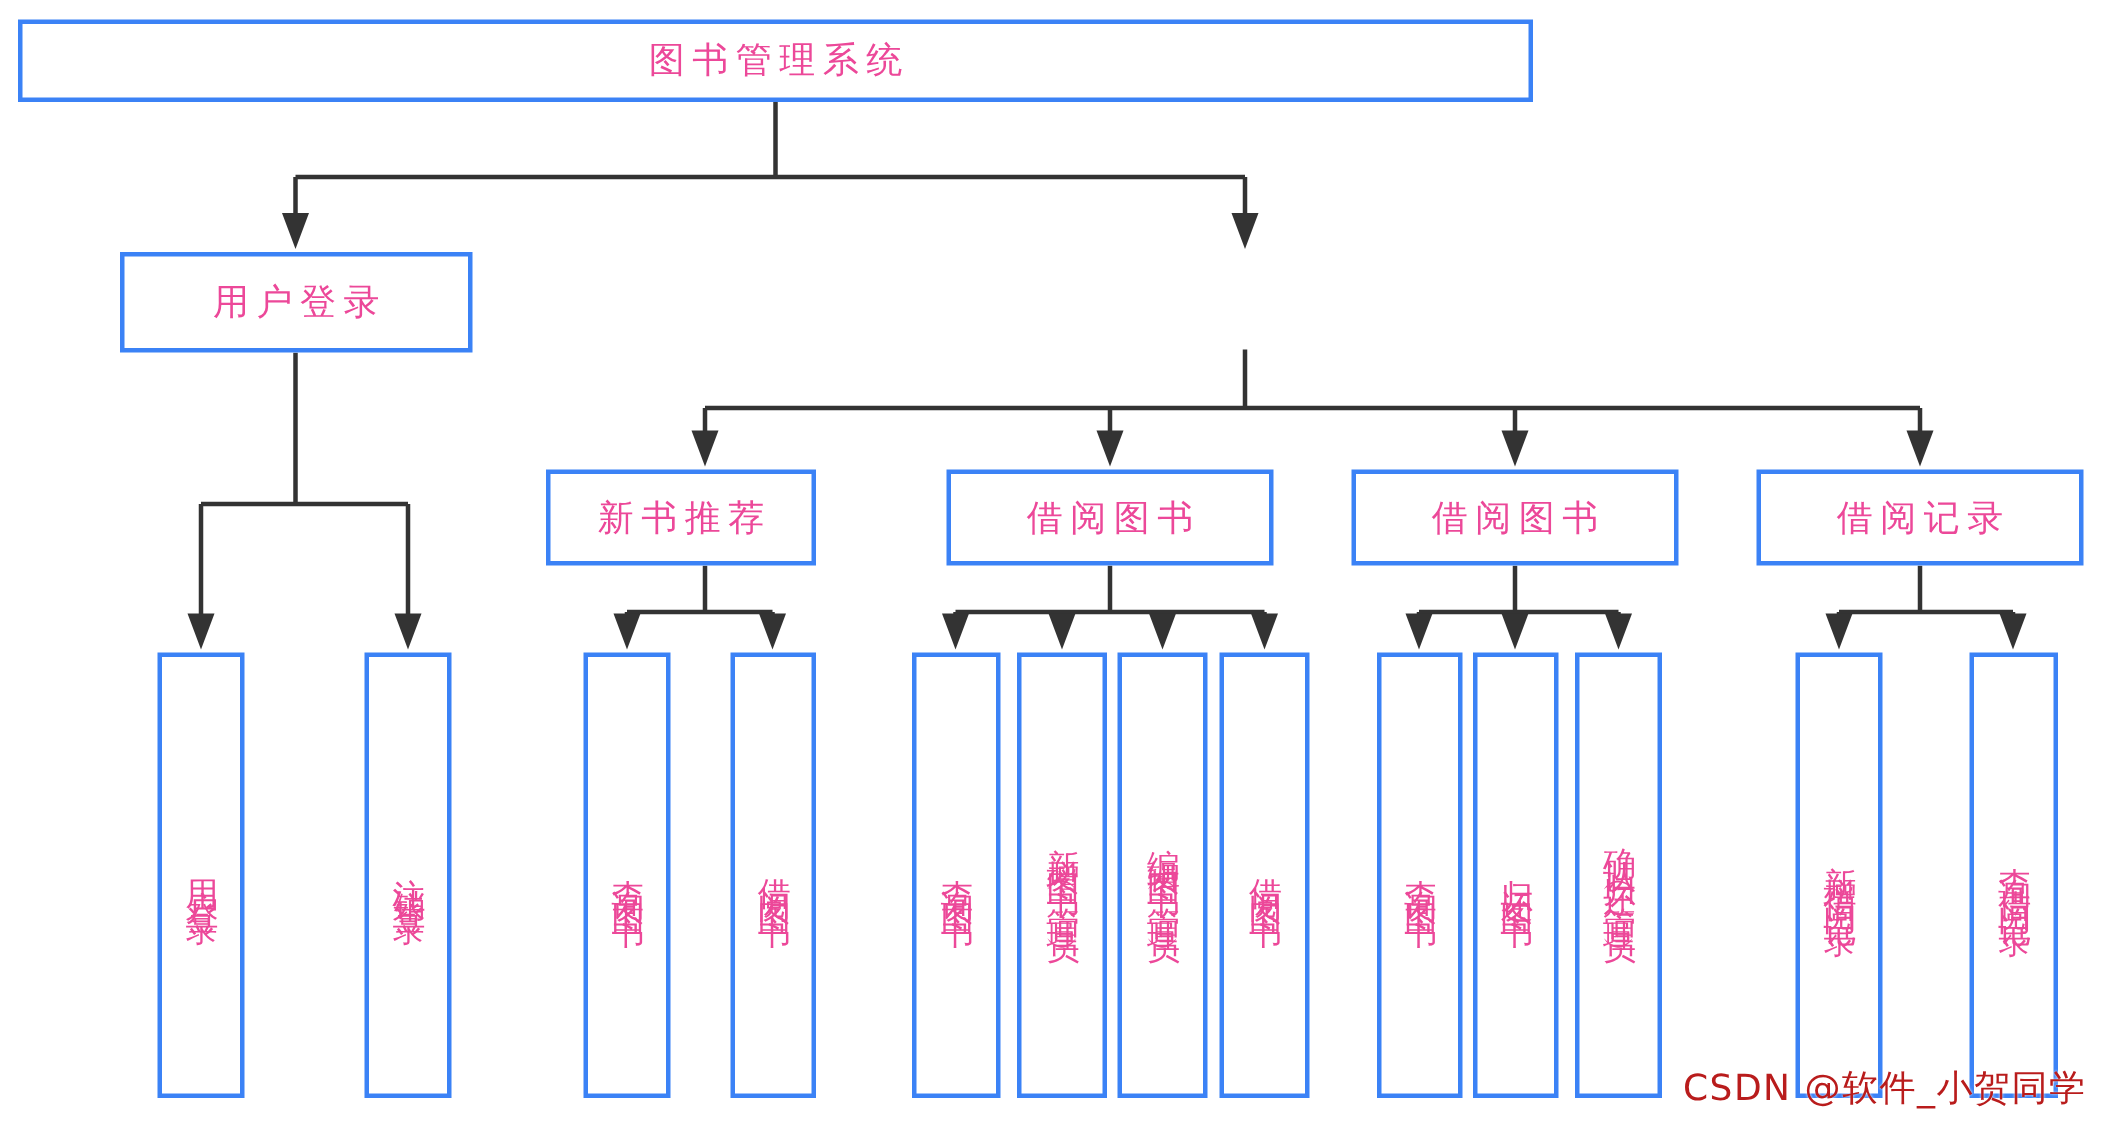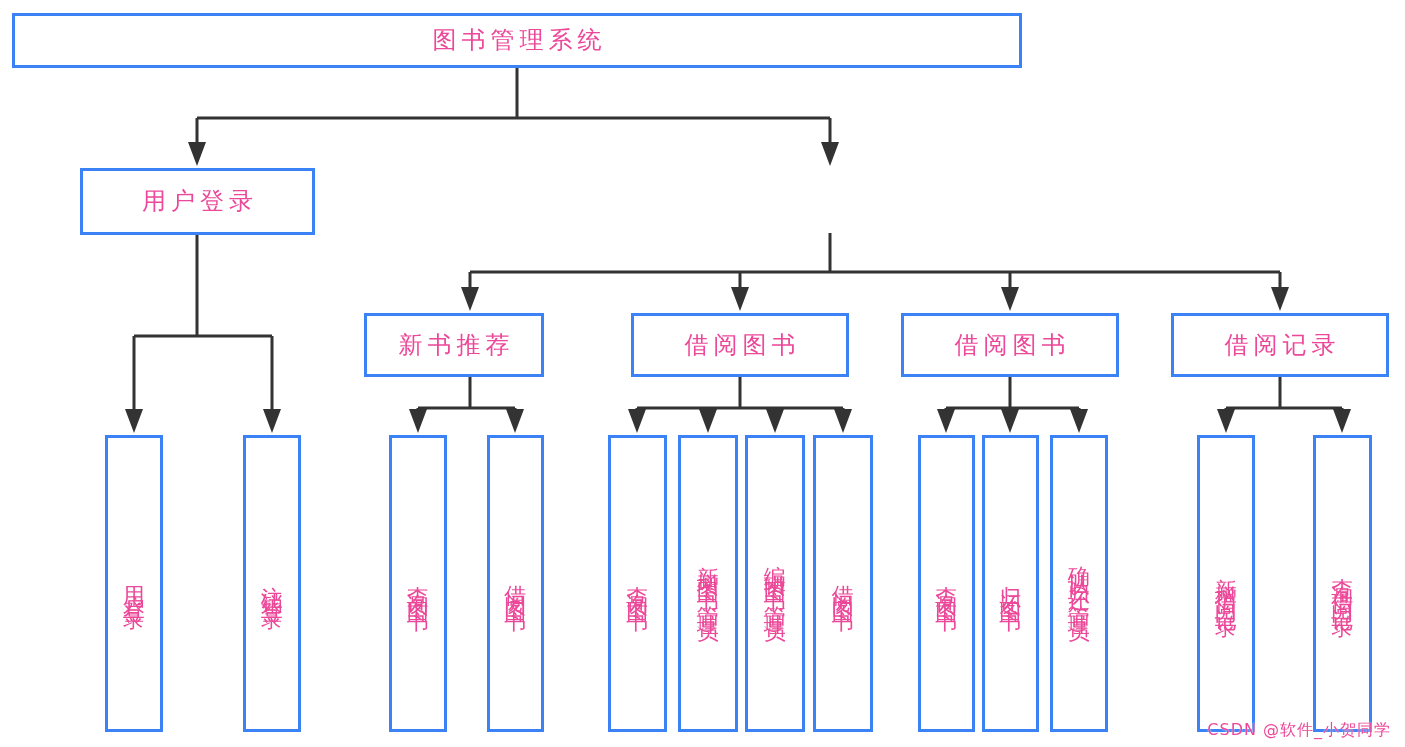--- a/index.html
+++ b/index.html
@@ -37,22 +37,22 @@
     writing-mode: vertical-rl;
     text-orientation: mixed;
     font-size: 22px;
     letter-spacing: 8px;
     line-height: 1.15;
   }
   .watermark {
     position: absolute;
     right: 14px;
     bottom: 6px;
-    font-size: 16px;
-    color: #ec4899;
+    font-size: 24px;
+    color: #b91c1c;
     letter-spacing: 1px;
     text-shadow: 0 0 2px #ffffff;
     z-index: 10;
     white-space: nowrap;
   }
 </style>
 </head>
 <body>
 
 <div class="canvas">

